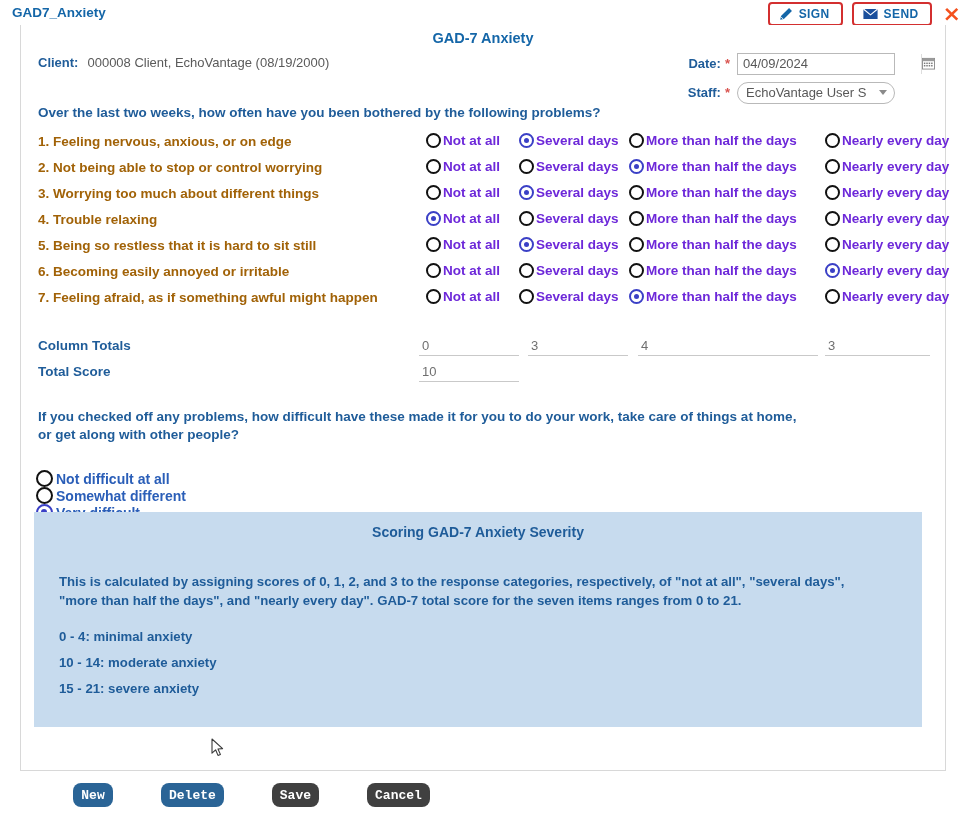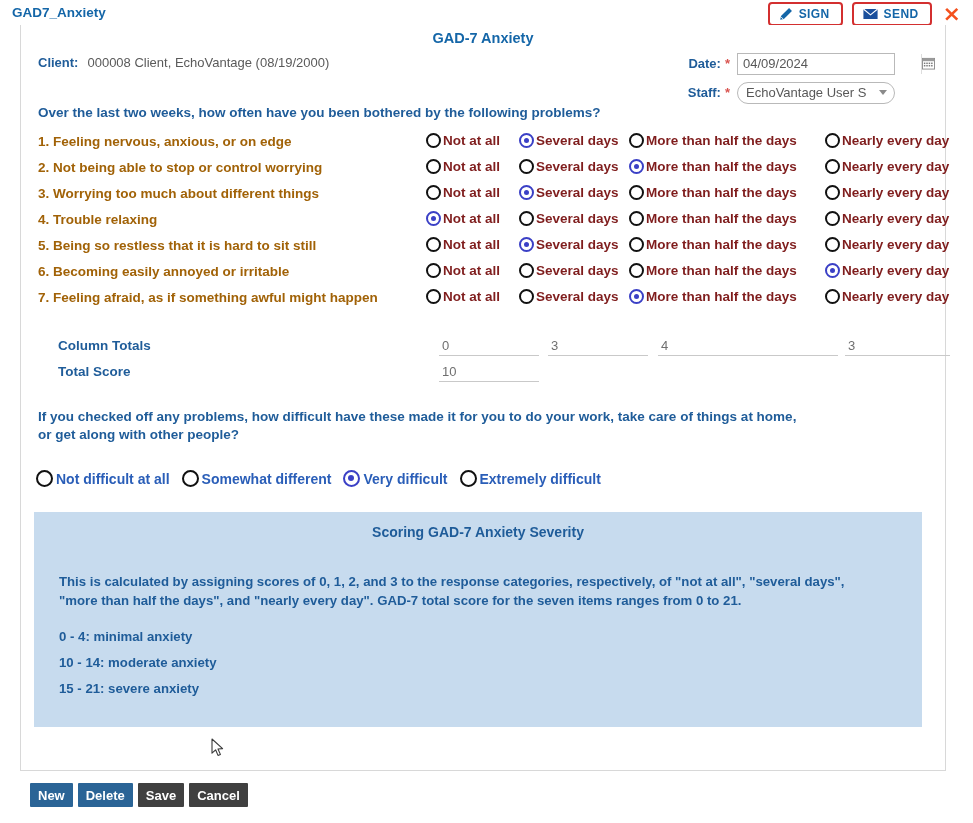--- a/index.html
+++ b/index.html
@@ -99,50 +99,50 @@
 
   
   #questions { position: absolute; left: 17px; top: 106px; width: 895px; }
   .qrow { position: relative; height: 26px; }
   .qtext {
     position: absolute; left: 0; top: 3px;
     font-size: 13.5px; font-weight: bold; color: #a16207; white-space: nowrap;
   }
   .opt { position: absolute; top: 2px; display: flex; align-items: center; }
   .opt .olabel {
-    font-size: 13.5px; font-weight: bold; color: #7f1d1d; white-space: nowrap; margin-left: 2px;
+    font-size: 13.5px; font-weight: bold; color: #6d28d9; white-space: nowrap; margin-left: 2px;
   }
   .radio {
     width: 15px; height: 15px; border-radius: 50%;
     border: 2.2px solid #111111; background: #ffffff;
     display: inline-block; position: relative; flex: none; cursor: pointer;
   }
   .radio.on { border-color: #3b40c6; }
   .radio.on::after {
     content: ""; position: absolute; left: 2.6px; top: 2.6px;
     width: 5.4px; height: 5.4px; border-radius: 50%; background: #3b40c6;
   }
 
   
-  #totals { position: absolute; left: 17px; top: 310px; width: 895px; margin-left: 20px; }
+  #totals { position: absolute; left: 17px; top: 310px; width: 895px; }
   .trow { position: relative; height: 26px; }
   .tlabel { position: absolute; left: 0; top: 3px; font-size: 13.5px; font-weight: bold; color: #1f5c99; }
   .tfield {
     position: absolute; top: 0; height: 21px;
     border: none; border-bottom: 1px solid #c9c9c9;
     font-family: "Liberation Sans", sans-serif; font-size: 13px; color: #6f6f6f;
     background: transparent; outline: none; padding-left: 3px;
   }
 
   
   #diffq {
     position: absolute; left: 17px; top: 383px; width: 880px;
     font-size: 13.5px; font-weight: bold; color: #1f5c99; line-height: 18px;
   }
-  #diffopts { position: absolute; left: 15px; top: 445px; display: flex; align-items: flex-start; }
+  #diffopts { position: absolute; left: 15px; top: 445px; display: flex; align-items: flex-start; flex-direction: column; }
   #diffopts .opt2 { display: flex; align-items: center; margin-right: 12px; }
   #diffopts .olabel {
     font-size: 14px; font-weight: bold; color: #2a5eb8; white-space: nowrap; margin-left: 3px;
   }
   #diffopts .radio { width: 17px; height: 17px; }
   #diffopts .radio.on::after { left: 3px; top: 3px; width: 6px; height: 6px; }
 
   
   #scorebox {
     position: absolute; left: 13px; top: 487px; width: 888px; height: 215px;
@@ -156,24 +156,25 @@
     position: absolute; left: 25px; top: 60px; width: 845px;
     font-size: 13.2px; font-weight: bold; color: #1f5c99; line-height: 19px;
   }
   #score-list { position: absolute; left: 25px; top: 112px; }
   .srange { font-size: 13.2px; font-weight: bold; color: #1f5c99; line-height: 26px; }
 
   
   #bottombar { position: absolute; left: 30px; top: 783px; display: flex; gap: 5px; }
   .btn {
     height: 24px; min-width: 40px; padding: 0 8px;
-    border: none; border-radius: 1px;
-    font-family: Liberation Sans, sans-serif; font-size: 13px; font-weight: bold;
+    border: none; border-radius: 8px;
+    font-family: Liberation Mono, monospace; font-size: 13px; font-weight: bold;
     color: #ffffff; display: flex; align-items: center; justify-content: center;
     cursor: pointer;
+    margin-left: 43px;
   }
   .btn.enabled { background: #2a6496; }
   .btn.disabled { background: #404040; cursor: default; }
 
   
   #cursor { position: absolute; left: 211px; top: 738px; pointer-events: none; }
 </style>
 </head>
 <body>
 

